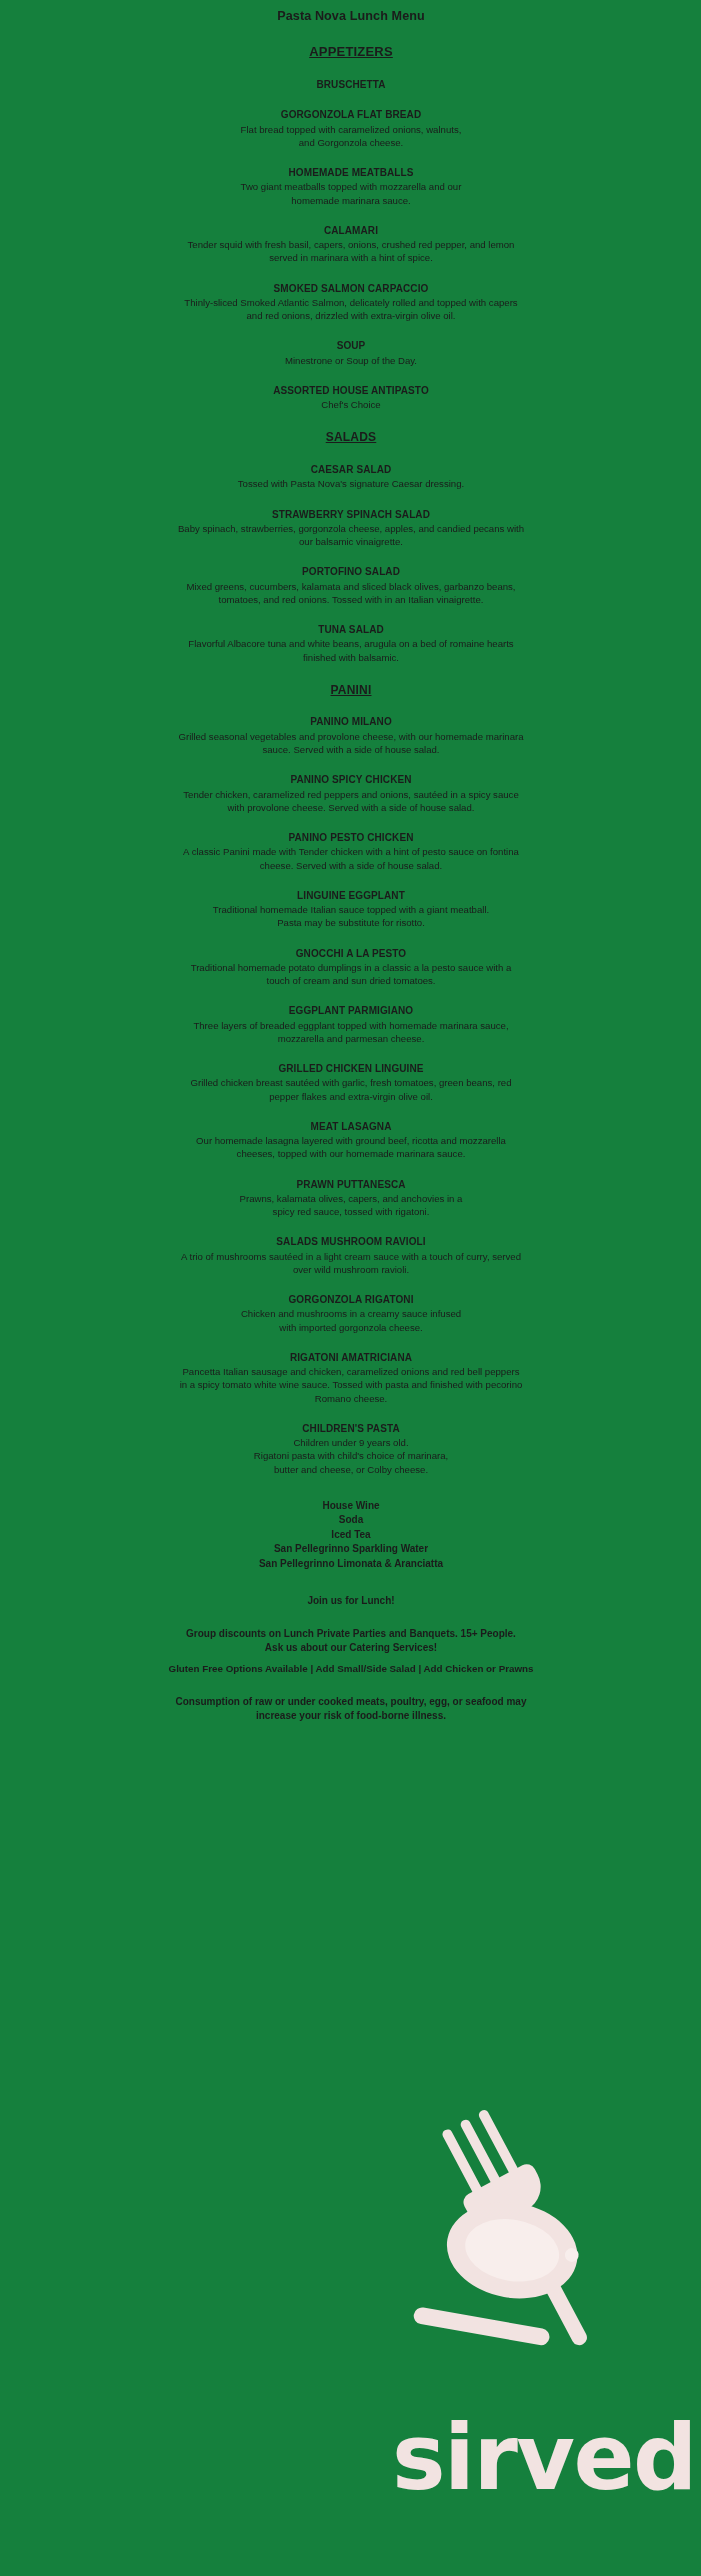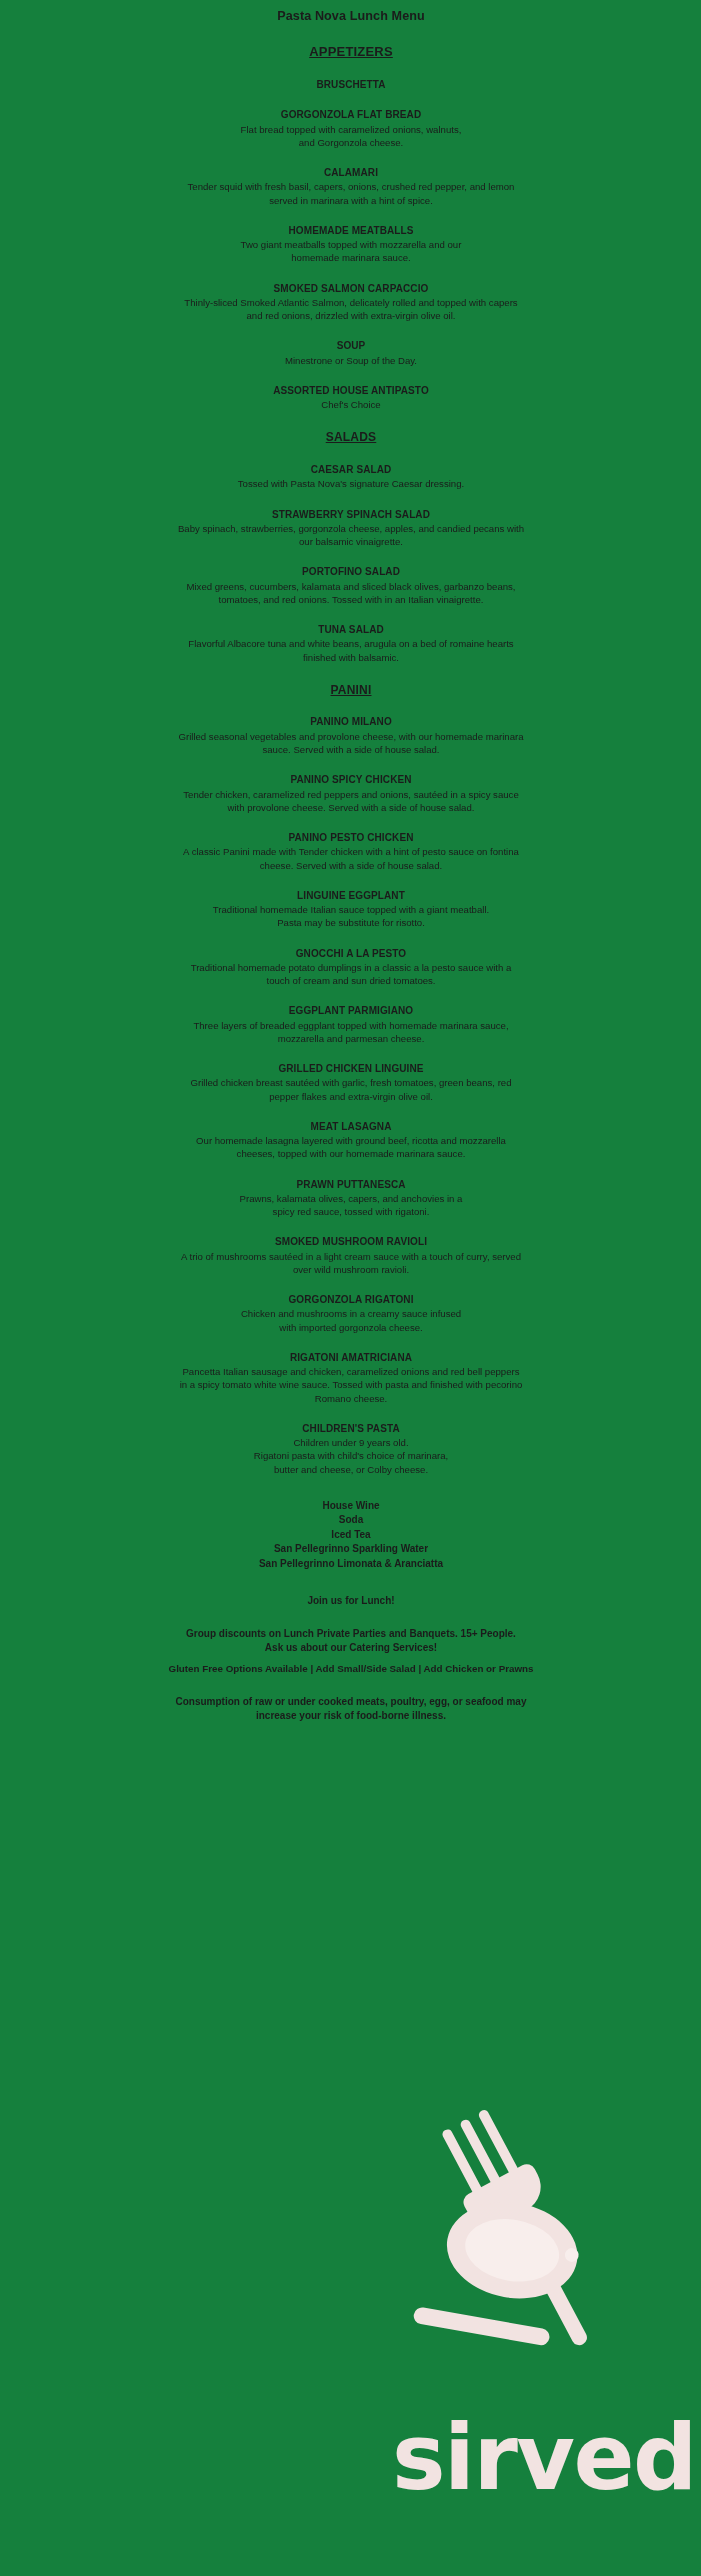--- a/index.html
+++ b/index.html
@@ -158,30 +158,30 @@
 
     <div class="item">
       <div class="item-name">BRUSCHETTA</div>
     </div>
     <div class="item">
       <div class="item-name">GORGONZOLA FLAT BREAD</div>
       <div class="item-desc">Flat bread topped with caramelized onions, walnuts,
 and Gorgonzola cheese.</div>
     </div>
     <div class="item">
+      <div class="item-name">HOMEMADE MEATBALLS</div>
+      <div class="item-desc">Two giant meatballs topped with mozzarella and our
+homemade marinara sauce.</div>
+    </div>
+    <div class="item">
       <div class="item-name">CALAMARI</div>
       <div class="item-desc">Tender squid with fresh basil, capers, onions, crushed red pepper, and lemon
 served in marinara with a hint of spice.</div>
     </div>
     <div class="item">
-      <div class="item-name">HOMEMADE MEATBALLS</div>
-      <div class="item-desc">Two giant meatballs topped with mozzarella and our
-homemade marinara sauce.</div>
-    </div>
-    <div class="item">
       <div class="item-name">SMOKED SALMON CARPACCIO</div>
       <div class="item-desc">Thinly-sliced Smoked Atlantic Salmon, delicately rolled and topped with capers
 and red onions, drizzled with extra-virgin olive oil.</div>
     </div>
     <div class="item">
       <div class="item-name">SOUP</div>
       <div class="item-desc">Minestrone or Soup of the Day.</div>
     </div>
     <div class="item">
       <div class="item-name">ASSORTED HOUSE ANTIPASTO</div>
@@ -251,21 +251,21 @@
       <div class="item-name">MEAT LASAGNA</div>
       <div class="item-desc">Our homemade lasagna layered with ground beef, ricotta and mozzarella
 cheeses, topped with our homemade marinara sauce.</div>
     </div>
     <div class="item">
       <div class="item-name">PRAWN PUTTANESCA</div>
       <div class="item-desc">Prawns, kalamata olives, capers, and anchovies in a
 spicy red sauce, tossed with rigatoni.</div>
     </div>
     <div class="item">
-      <div class="item-name">SMOKED MUSHROOM RAVIOLI</div>
+      <div class="item-name">SALADS MUSHROOM RAVIOLI</div>
       <div class="item-desc">A trio of mushrooms sautéed in a light cream sauce with a touch of curry, served
 over wild mushroom ravioli.</div>
     </div>
     <div class="item">
       <div class="item-name">GORGONZOLA RIGATONI</div>
       <div class="item-desc">Chicken and mushrooms in a creamy sauce infused
 with imported gorgonzola cheese.</div>
     </div>
     <div class="item">
       <div class="item-name">RIGATONI AMATRICIANA</div>

